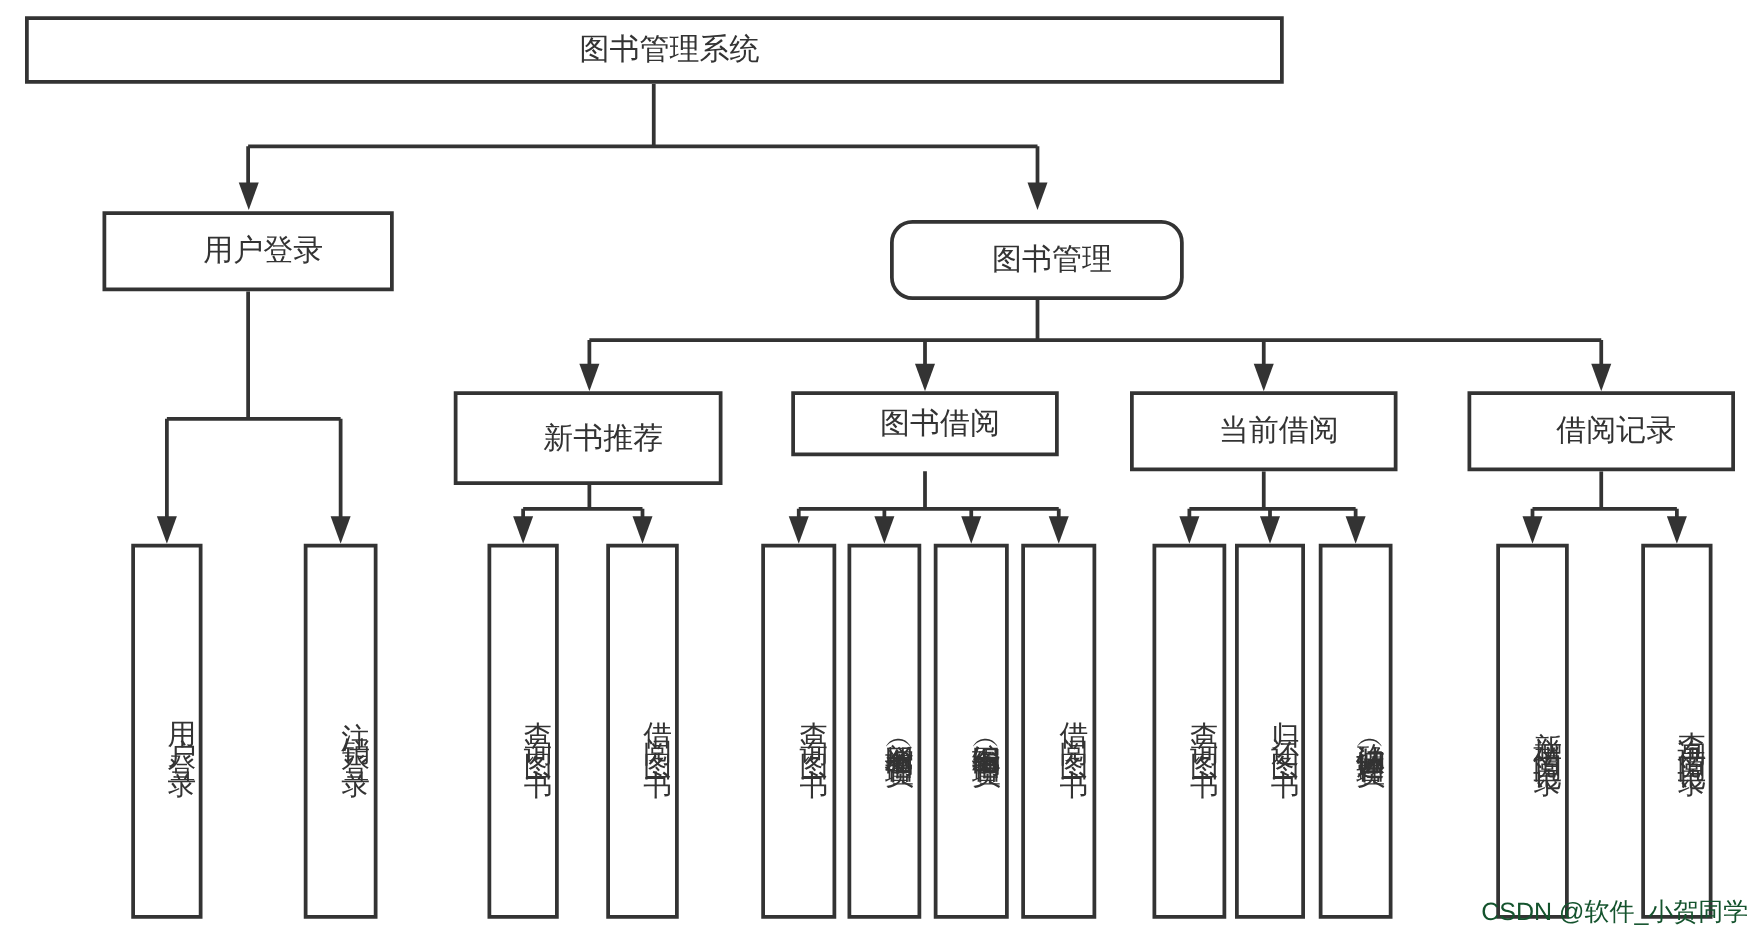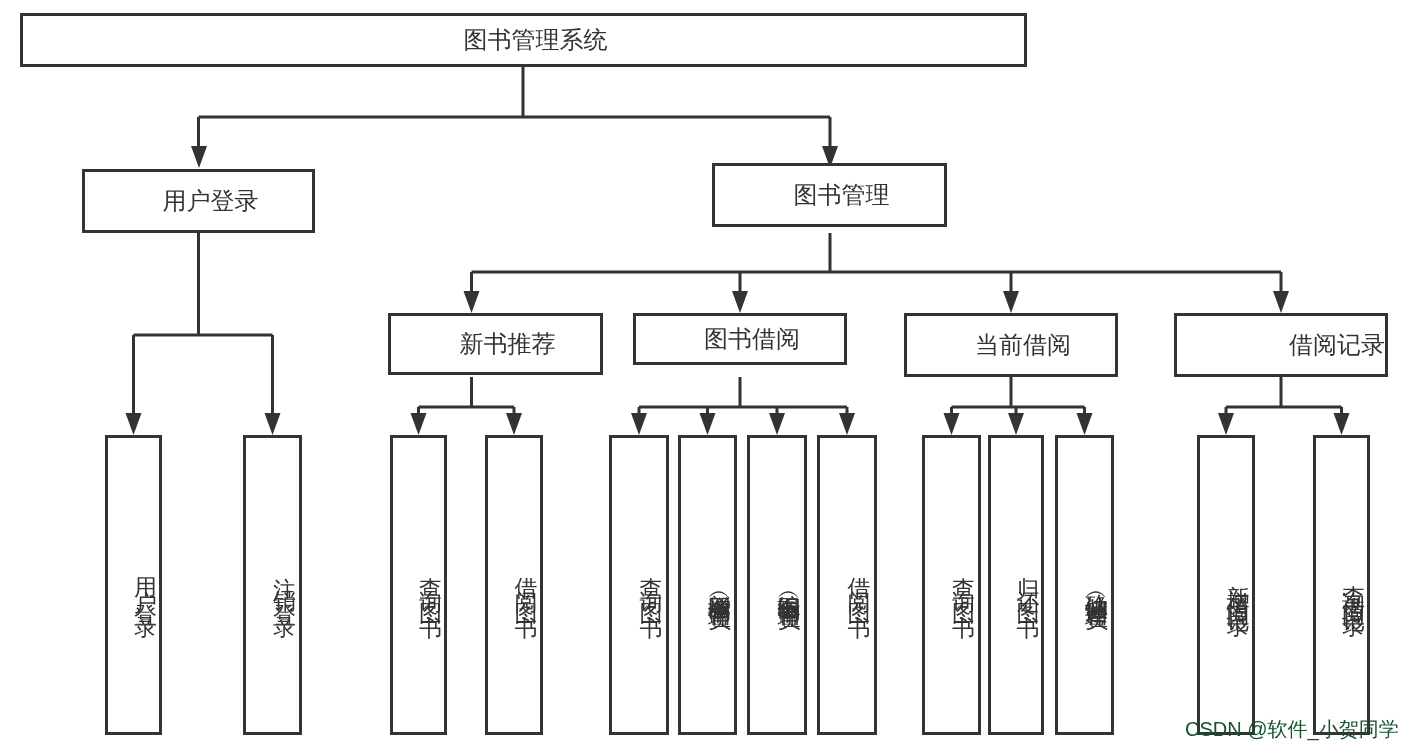--- a/index.html
+++ b/index.html
@@ -36,25 +36,25 @@
     text-orientation: mixed;
     font-size: 23px;
   }
   .ls4 span { letter-spacing: 13px; }
   .ls6 span { letter-spacing: 6px; }
   .ls9 span { letter-spacing: 2px; }
 
   
   .n-root   { left: 20px;  top: 13px;  width: 1007px; height: 54px; }
   .n-login  { left: 82px;  top: 169px; width: 233px;  height: 64px; }
-  .n-mgmt   { left: 712px; top: 163px; width: 235px;  height: 64px; }
-  .n-rec    { left: 363px; top: 313px; width: 215px;  height: 62px; margin-left: 25px; }
+  .n-mgmt   { left: 712px; top: 176px; width: 235px;  height: 64px; border-radius: 18px; }
+  .n-rec    { left: 363px; top: 313px; width: 215px;  height: 75px; }
   .n-borrow { left: 633px; top: 313px; width: 214px;  height: 52px; }
   .n-cur    { left: 904px; top: 313px; width: 214px;  height: 64px; text-align: right; }
-  .n-hist   { left: 1174px;top: 313px; width: 214px;  height: 64px; justify-content: flex-end; }
+  .n-hist   { left: 1174px;top: 313px; width: 214px;  height: 64px; }
 
   .l-a1 { left: 105px;  top: 435px; width: 57px; height: 300px; }
   .l-a2 { left: 243px;  top: 435px; width: 59px; height: 300px; }
   .l-b1 { left: 390px;  top: 435px; width: 57px; height: 300px; }
   .l-b2 { left: 485px;  top: 435px; width: 58px; height: 300px; }
   .l-c1 { left: 609px;  top: 435px; width: 60px; height: 300px; }
   .l-c2 { left: 678px;  top: 435px; width: 59px; height: 300px; }
   .l-c3 { left: 747px;  top: 435px; width: 60px; height: 300px; }
   .l-c4 { left: 817px;  top: 435px; width: 60px; height: 300px; }
   .l-d1 { left: 922px;  top: 435px; width: 59px; height: 300px; }

